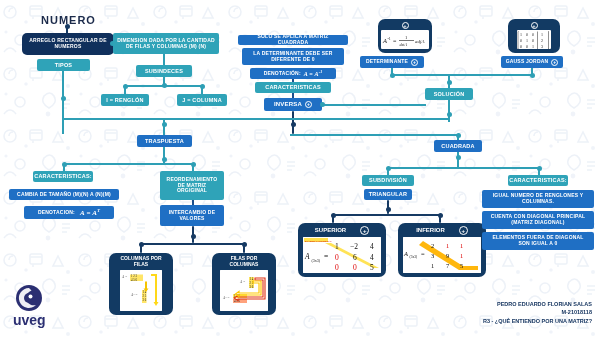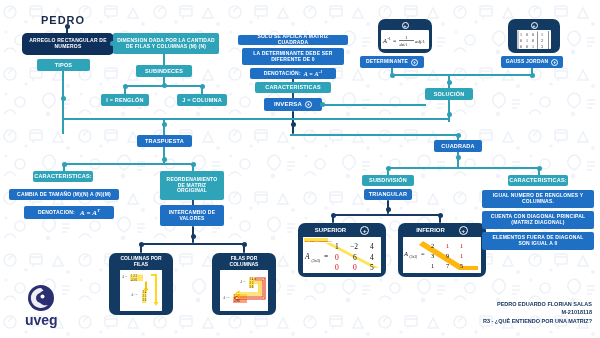--- a/index.html
+++ b/index.html
@@ -122,21 +122,21 @@
           <circle cx="48" cy="52" r="2.4"></circle>
           <circle cx="26" cy="22" r="1.8"></circle>
           <circle cx="68" cy="24" r="2"></circle>
           <circle cx="6" cy="32" r="1.6"></circle>
         </g>
       </pattern>
     </defs>
     <rect width="600" height="338" fill="url(#doodles)"></rect>
   </svg>
 
-  <div class="title" style="left:41px; top:14px; font-size:11px;">PEDRO</div>
+  <div class="title" style="left:41px; top:14px; font-size:11px;">NUMERO</div>
 
   <div class="ln navy" style="left:66px; top:26px; width:2px; height:8px;"></div>
   <div class="dot navy" style="left:64.5px; top:24px;"></div>
 
   <div class="node navy" style="left:22px; top:33px; width:92px; height:22px; font-size:5px;">ARREGLO RECTANGULAR DE NUMEROS</div>
 
   <div class="ln" style="left:112px; top:42.5px; width:18px; height:2px;"></div>
   <div class="dot" style="left:110px; top:41px;"></div>
 
   <div class="node teal" style="left:113px; top:33px; width:106px; height:21px; font-size:5px;">DIMENSION DADA POR LA CANTIDAD DE FILAS Y COLUMNAS (M) (N)</div>
@@ -421,21 +421,21 @@
         </g>
       </svg>
     </div>
   </div>
 
   <div class="node teal" style="left:508px; top:175px; width:60px; height:11px; font-size:5.5px;">CARACTERISTICAS:</div>
   <div class="node blue" style="left:482px; top:190px; width:112px; height:18px; font-size:5px;">IGUAL NUMERO DE RENGLONES Y COLUMNAS.</div>
   <div class="node blue" style="left:482px; top:211px; width:112px; height:18px; font-size:5px;">CUENTA CON  DIAGONAL PRINCIPAL (MATRIZ DIAGONAL)</div>
   <div class="node blue" style="left:482px; top:232px; width:112px; height:18px; font-size:5px;">ELEMENTOS FUERA DE DIAGONAL SON IGUAL A 0</div>
 
-  <div class="logo" style="left:22px; top:282px; width:56px; height:48px;">
+  <div class="logo" style="left:10px; top:282px; width:56px; height:48px;">
     <svg viewBox="0 0 112 96" width="56" height="48">
       <g>
         <circle cx="38" cy="32" r="26" fill="#2b2f72"></circle>
         <path d="M38 12 a20 20 0 1 0 14 34 a15 15 0 1 1 -9 -29 z" fill="#ffffff" opacity="0.92"></path>
         <circle cx="38" cy="32" r="10" fill="#2b2f72"></circle>
         <circle cx="41" cy="29" r="4" fill="#ffffff"></circle>
       </g>
       <text x="6" y="86" font-family="Liberation Sans, sans-serif" font-size="28" font-weight="bold" fill="#2b2f72">uveg</text>
     </svg>
   </div>

